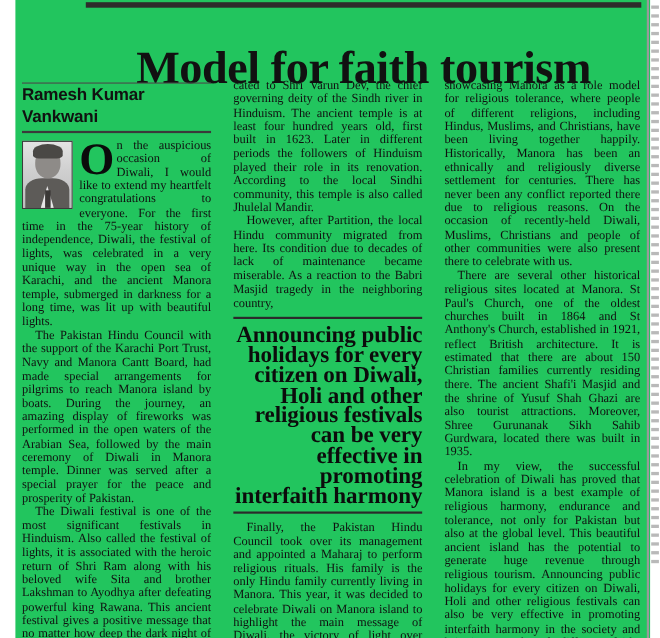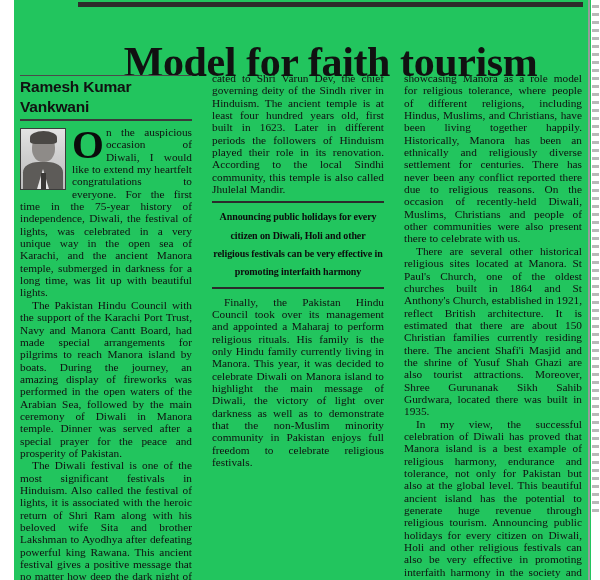--- a/index.html
+++ b/index.html
@@ -204,25 +204,25 @@
     margin: 6px 0 7px 0;
   }
   .pq-rule {
     width: 172px;
     height: 2px;
     background: #2b2b2b;
   }
   .pull-quote {
     font-family: "Liberation Serif", "DejaVu Serif", serif;
     font-weight: bold;
-    font-size: 10px;
+    font-size: 21px;
     line-height: 18.3px;
     color: #0c0c0c;
     padding: 5px 0 5px 0;
-    text-align: center;
+    text-align: right;
     letter-spacing: -0.1px;
   }
 </style>
 </head>
 <body>
 
 <div id="page">
 
   <div class="top-rule"></div>
 
@@ -253,20 +253,21 @@
 
         <p><span>The Diwali festival is one of the most significant festivals in Hinduism. Also called the festival of lights, it is associated with the heroic return of Shri Ram along with his beloved wife Sita and brother Lakshman to Ayodhya after defeating powerful king Rawana. This ancient festival gives a positive message that no matter how deep the dark night of oppression and despair, one day or another, a ray of light will end the darkness. It demonstrates the victory of light over darkness, victory of good over evil and victory of truth over falsehood.</span></p>
 
       </div>
     </div>
 
     <div class="col col2">
       <div class="body-text">
         <p class="no-indent"><span>cated to Shri Varun Dev, the chief governing deity of the Sindh river in Hinduism. The ancient temple is at least four hundred years old, first built in 1623. Later in different periods the followers of Hinduism played their role in its renovation. According to the local Sindhi community, this temple is also called Jhulelal Mandir.</span></p>
 
+        <p><span>However, after Partition, the local Hindu community migrated from here. Its condition due to decades of lack of maintenance became miserable. As a reaction to the Babri Masjid tragedy in the neighboring country,</span></p>
       </div>
 
       <div class="pull-quote-wrap">
         <div class="pq-rule"></div>
         <div class="pull-quote">Announcing public holidays for every citizen on Diwali, Holi and other religious festivals can be very effective in promoting interfaith harmony</div>
         <div class="pq-rule"></div>
       </div>
 
       <div class="body-text">
 

